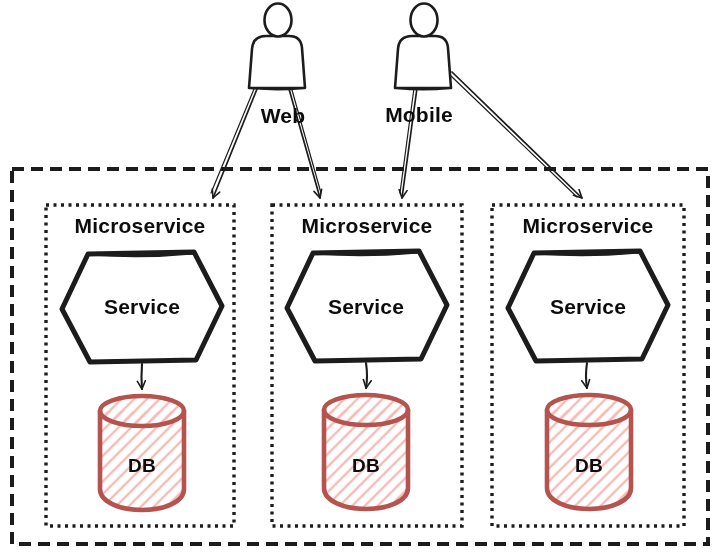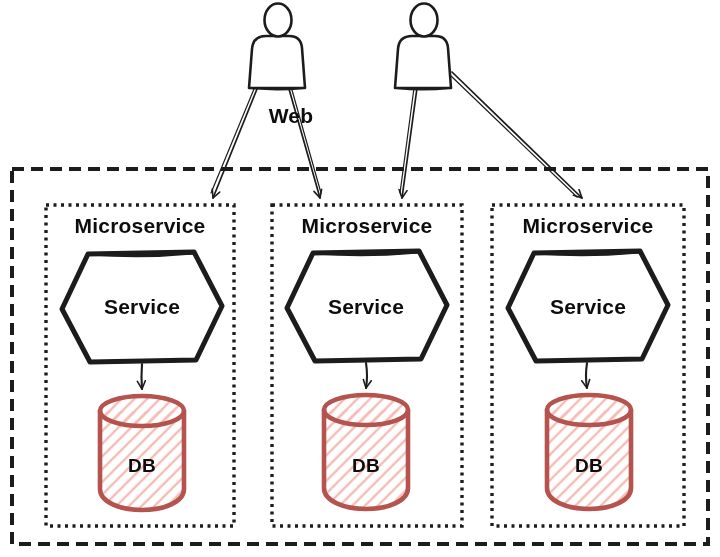--- a/index.html
+++ b/index.html
@@ -20,21 +20,21 @@
   .lbl {
     position: absolute;
     font-weight: bold;
     color: var(--text, #0d0d0d);
     text-align: center;
     font-size: 21px;
     line-height: 26px;
     letter-spacing: 0.2px;
     white-space: nowrap;
   }
-  .lbl-web    { left: 251px; top: 103px; width: 80px;  }
+  .lbl-web    { left: 243px; top: 103px; width: 80px;  }
   .lbl-mobile { left: 377px; top: 102px; width: 84px;  }
 
   .lbl-ms1 { left: 46px;  top: 213px; width: 188px; }
   .lbl-ms2 { left: 272px; top: 213px; width: 190px; }
   .lbl-ms3 { left: 492px; top: 213px; width: 192px; }
 
   .lbl-svc1 { left: 62px;  top: 294px; width: 160px; }
   .lbl-svc2 { left: 286px; top: 294px; width: 160px; }
   .lbl-svc3 { left: 508px; top: 294px; width: 160px; }
 
@@ -109,20 +109,21 @@
       <path d="M 366 363 Q 368 376 366 388" marker-end="url(#arrow)"></path>
       <path d="M 587 363 Q 585 376 587 388" marker-end="url(#arrow)"></path>
     </g>
 
     <use href="#cylinder" transform="translate(142,411)"></use>
     <use href="#cylinder" transform="translate(366,410)"></use>
     <use href="#cylinder" transform="translate(589,410)"></use>
   </svg>
 
   <div class="lbl lbl-web">Web</div>
+  <div class="lbl lbl-mobile">Mobile</div>
 
   <div class="lbl lbl-ms1">Microservice</div>
   <div class="lbl lbl-ms2">Microservice</div>
   <div class="lbl lbl-ms3">Microservice</div>
 
   <div class="lbl lbl-svc1">Service</div>
   <div class="lbl lbl-svc2">Service</div>
   <div class="lbl lbl-svc3">Service</div>
 
   <div class="lbl lbl-db lbl-db1">DB</div>

